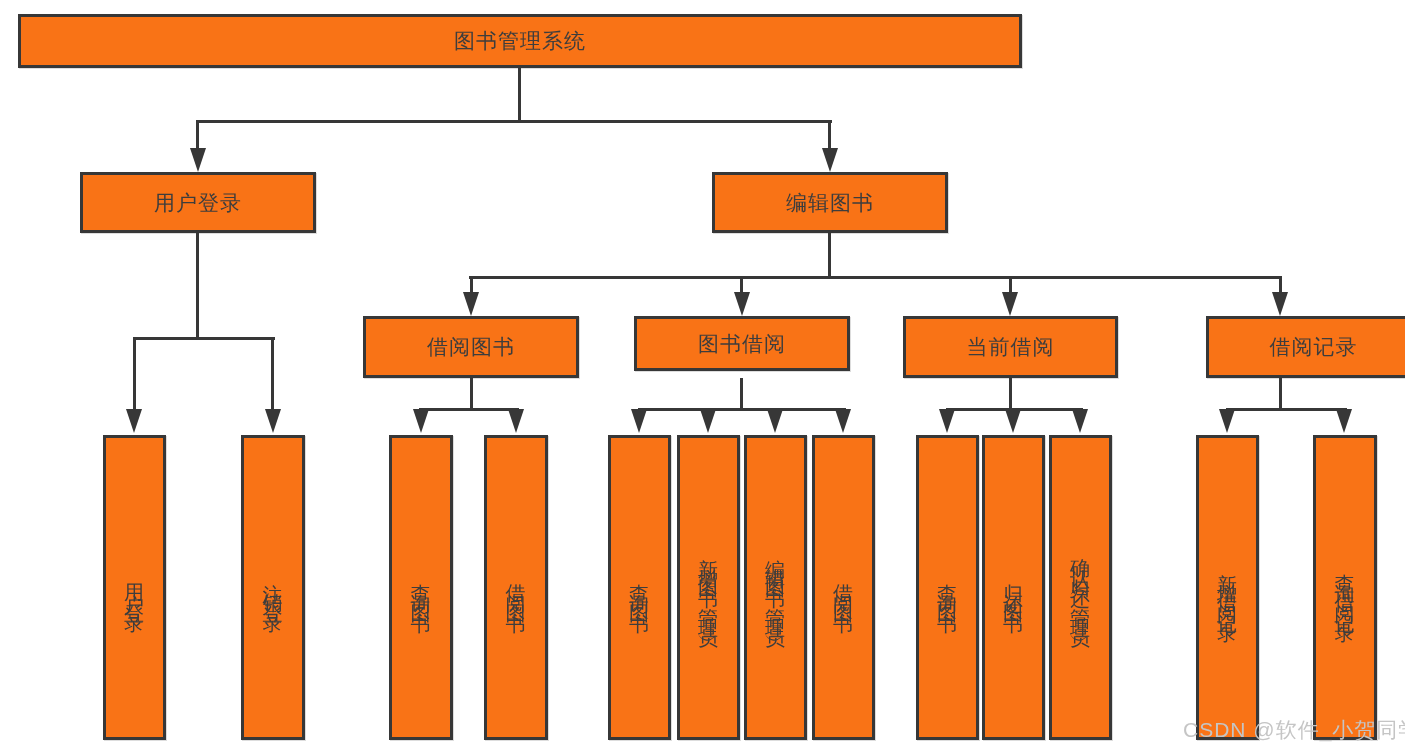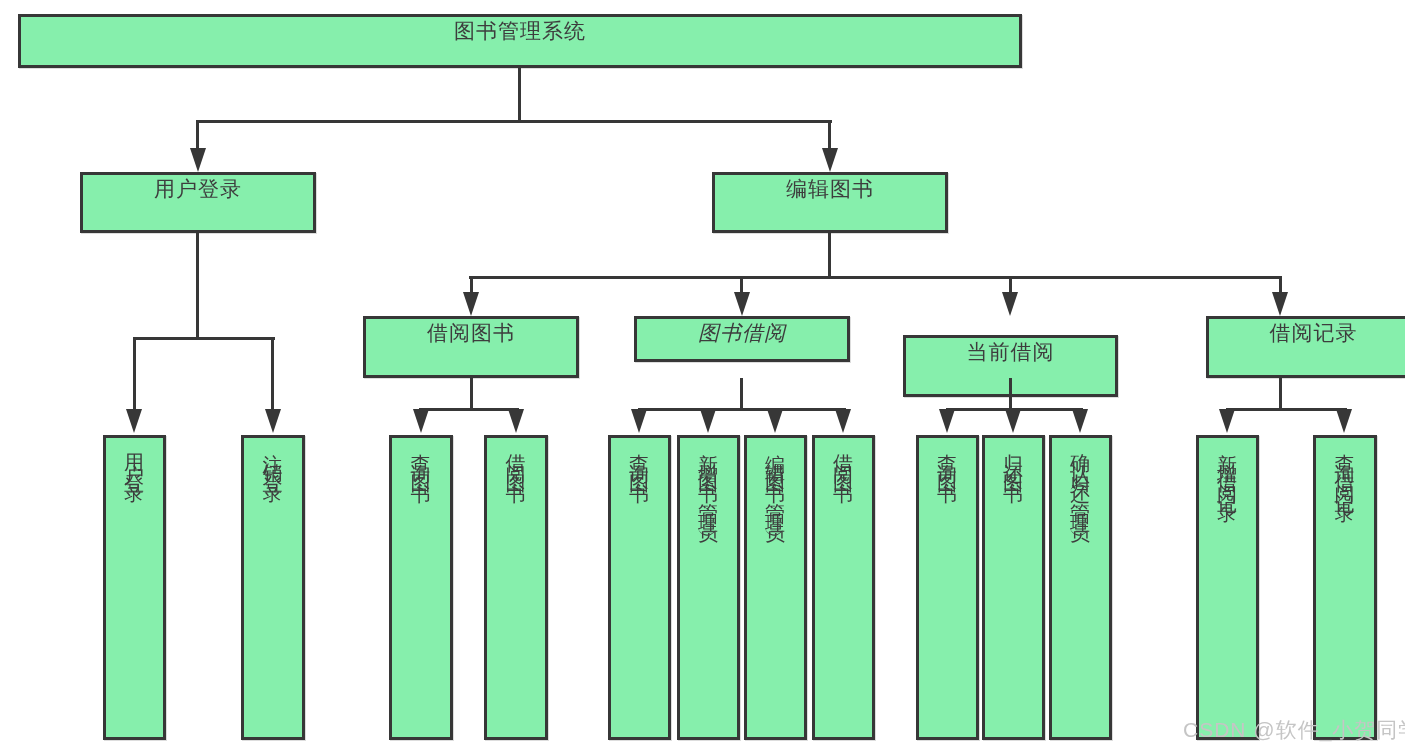--- a/index.html
+++ b/index.html
@@ -9,22 +9,23 @@
     width: 1405px;
     height: 747px;
     background: #ffffff;
     font-family: "Liberation Sans", "DejaVu Sans", sans-serif;
     color: #3d3d3d;
     overflow: hidden;
   }
   .box {
     position: absolute;
     border: 3px solid #373737;
-    background: #86efac;
+    background: #f97316;
     display: flex;
+    align-items: center;
     justify-content: center;
     box-shadow: 1px 1px 0 rgba(120,120,120,0.25);
   }
   .hlabel { font-size: 21px; letter-spacing: 1px; color: #3d3d3d; }
   .vline, .hline { position: absolute; background: #373737; }
   .arrowhead {
     position: absolute;
     width: 0; height: 0;
     border-left: 8px solid transparent;
     border-right: 8px solid transparent;
@@ -86,24 +87,24 @@
   <div class="vline" style="left:740px; top:276px; width:3px; height:18px;"></div>
   <div class="arrowhead" style="left:734px; top:292px;"></div>
   <div class="vline" style="left:1009px; top:276px; width:3px; height:18px;"></div>
   <div class="arrowhead" style="left:1002px; top:292px;"></div>
   <div class="vline" style="left:1279px; top:276px; width:3px; height:18px;"></div>
   <div class="arrowhead" style="left:1272px; top:292px;"></div>
 
   <div class="box" style="left:363px; top:316px; width:216px; height:62px;">
     <span class="hlabel">借阅图书</span>
   </div>
-  <div class="box" style="left:634px; top:316px; width:216px; height:46px;font-style:italic;">
+  <div class="box" style="left:634px; top:316px; width:216px; height:55px;">
     <span class="hlabel">图书借阅</span>
   </div>
-  <div class="box" style="left:903px; top:316px; width:215px; height:62px;margin-top:19px;">
+  <div class="box" style="left:903px; top:316px; width:215px; height:62px;">
     <span class="hlabel">当前借阅</span>
   </div>
   <div class="box" style="left:1173px; top:316px; width:215px; height:62px;margin-left:33px;">
     <span class="hlabel">借阅记录</span>
   </div>
 
   <div class="vline" style="left:470px; top:378px; width:3px; height:31px;"></div>
   <div class="hline" style="left:419px; top:408px; width:100px; height:3px;"></div>
   <div class="arrowhead" style="left:413px; top:409px;"></div>
   <div class="arrowhead" style="left:508px; top:409px;"></div>

